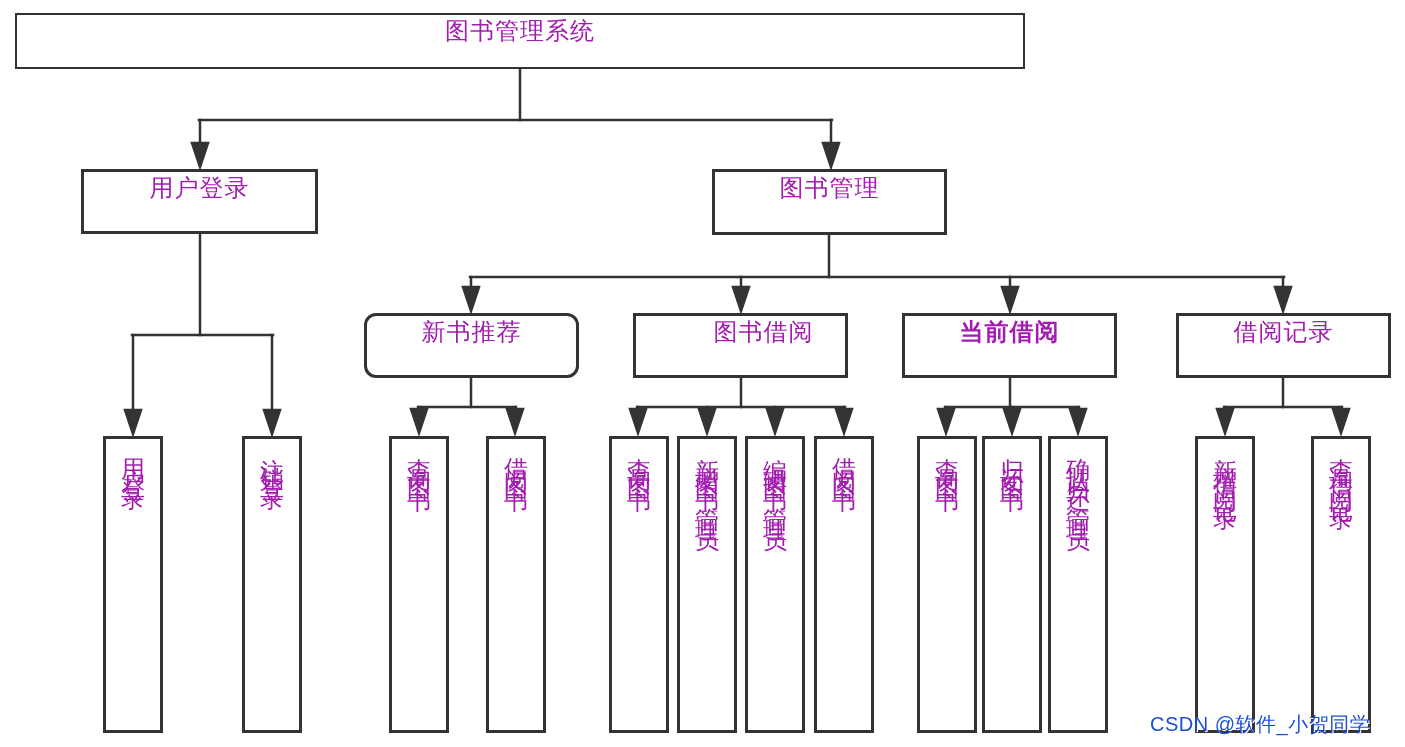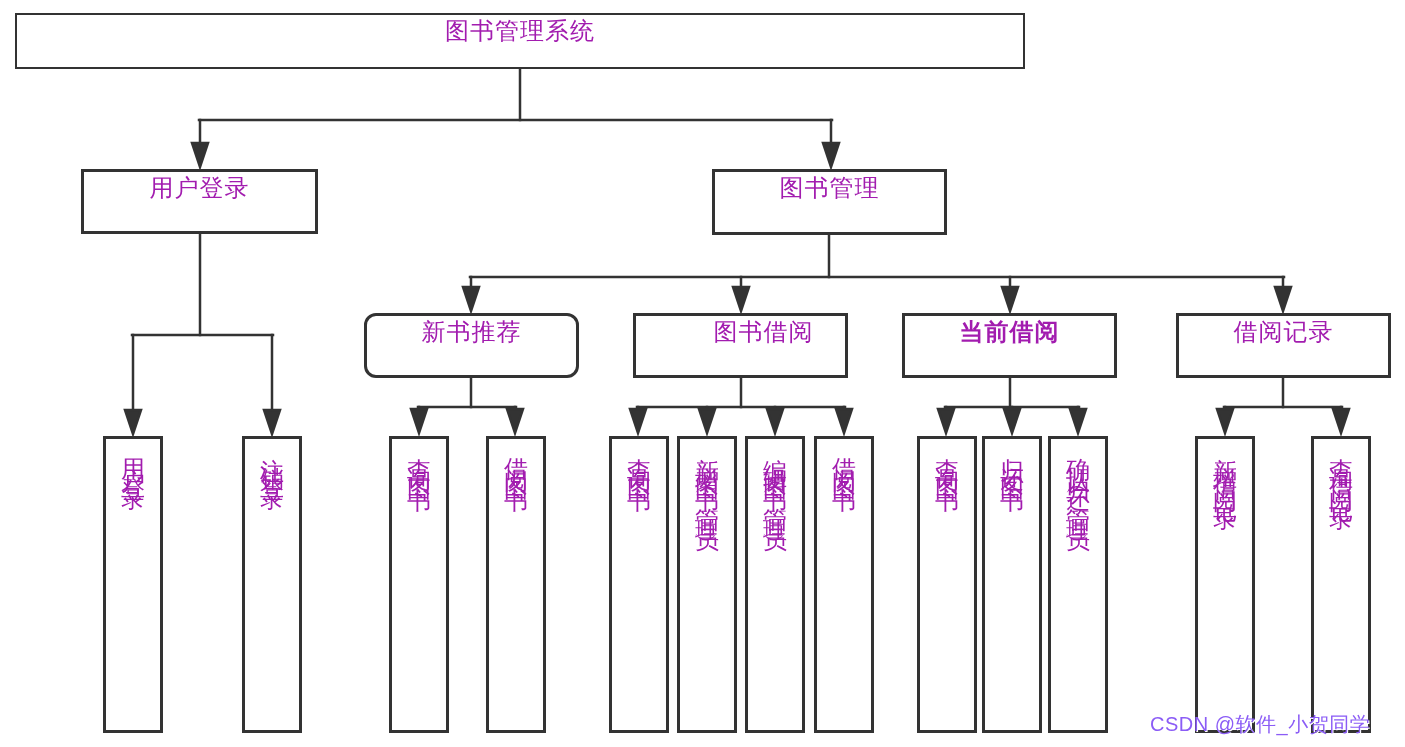--- a/index.html
+++ b/index.html
@@ -37,21 +37,21 @@
     letter-spacing: 10px;
     line-height: 1;
     white-space: nowrap;
   }
   .watermark {
     position: absolute;
     left: 1150px;
     top: 711px;
     z-index: 3;
     font-size: 20px;
-    color: #8b5cf6;
+    color: #1d4ed8;
     text-shadow: 1px 1px 0 #ffffff;
     letter-spacing: 0.5px;
     white-space: nowrap;
   }
 
   
   .node-root        { left: 15px;   top: 13px;  width: 1010px; height: 56px; }
 
   .node-user-login  { left: 81px;   top: 169px; width: 237px;  height: 65px; }
   .node-book-mgmt   { left: 712px;  top: 169px; width: 235px;  height: 66px; }

